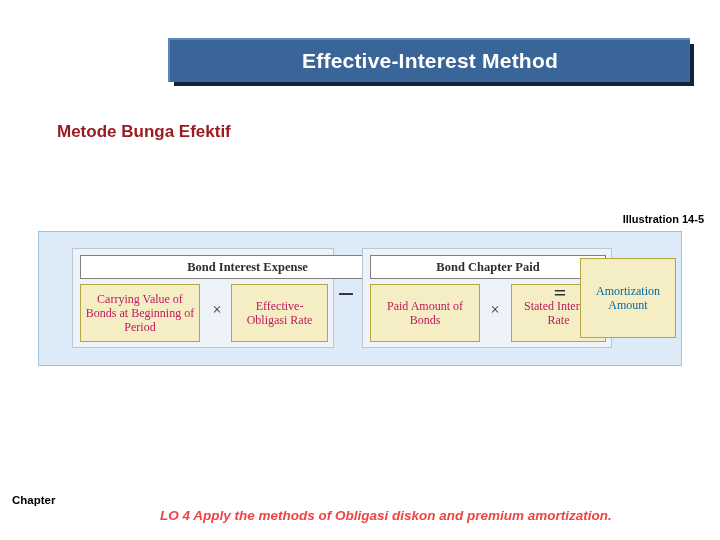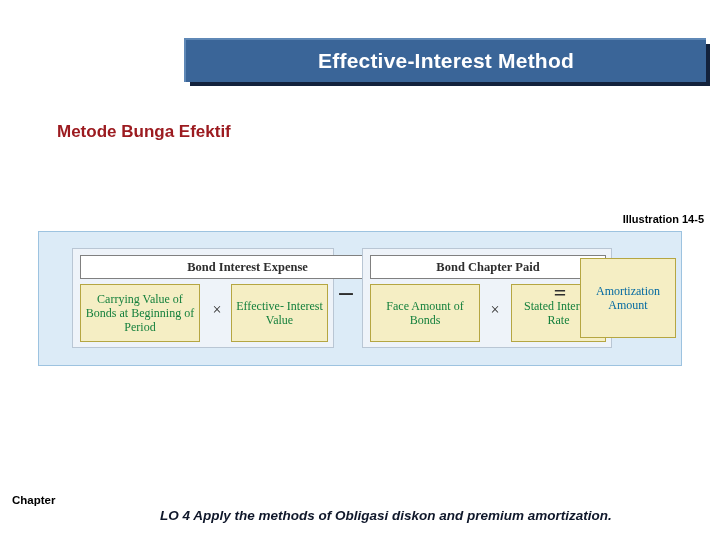--- a/index.html
+++ b/index.html
@@ -11,21 +11,21 @@
     height: 540px;
     background: #ffffff;
     font-family: "Liberation Sans", sans-serif;
     position: relative;
     overflow: hidden;
   }
 
   
   .title-wrap {
     position: absolute;
-    left: 184px;
+    left: 168px;
     top: 38px;
     width: 520px;
     height: 42px;
   }
   .title-shadow {
     position: absolute;
     left: 6px;
     top: 6px;
     width: 520px;
     height: 42px;
@@ -116,21 +116,21 @@
     position: absolute;
     background: #f5eec4;
     border: 1px solid #b5a642;
     box-sizing: border-box;
     display: flex;
     align-items: center;
     justify-content: center;
     text-align: center;
     font-family: "Liberation Serif", serif;
     font-size: 12px;
-    color: #15803d;
+    color: #be185d;
     line-height: 1.18;
     padding: 2px;
   }
   .yb-carrying { left: 7px; top: 35px; width: 120px; height: 58px; }
   .yb-effective { left: 158px; top: 35px; width: 97px; height: 58px; }
   .yb-face { left: 7px; top: 35px; width: 110px; height: 58px; }
   .yb-stated { left: 148px; top: 35px; width: 95px; height: 58px; }
 
   .amort-box {
     position: absolute;
@@ -174,21 +174,21 @@
   }
   .chapter .num { padding-left: 6px; display: block; margin-top: 37px; }
 
   .lo-line {
     position: absolute;
     left: 160px;
     top: 508px;
     font-size: 13.5px;
     font-weight: bold;
     font-style: italic;
-    color: #0f172a;
+    color: #ef4444;
     white-space: nowrap;
   }
 </style>
 </head>
 <body>
 
 <div class="title-wrap">
   <div class="title-shadow"></div>
   <div class="title-bar">
     <span class="title-text">Effective-Interest Method</span>
@@ -198,28 +198,28 @@
 <div class="subtitle">Metode Bunga Efektif</div>
 
 <div class="illus-caption">Illustration 14-5</div>
 
 <div class="diagram">
 
   <div class="group g1">
     <div class="header-box h1">Bond Interest Expense</div>
     <div class="yellow-box yb-carrying">Carrying Value of Bonds at Beginning of Period</div>
     <div class="op op-times1">×</div>
-    <div class="yellow-box yb-effective">Effective- Interest Value</div>
+    <div class="yellow-box yb-effective">Effective- Obligasi Rate</div>
   </div>
 
   <div class="op op-minus">–</div>
 
   <div class="group g2">
     <div class="header-box h2">Bond Chapter Paid</div>
-    <div class="yellow-box yb-face">Face Amount of Bonds</div>
+    <div class="yellow-box yb-face">Paid Amount of Bonds</div>
     <div class="op op-times2">×</div>
     <div class="yellow-box yb-stated">Stated Interest Rate</div>
   </div>
 
   <div class="op op-equals">=</div>
 
   <div class="amort-box">Amortization Amount</div>
 </div>
 
 <div class="chapter">

